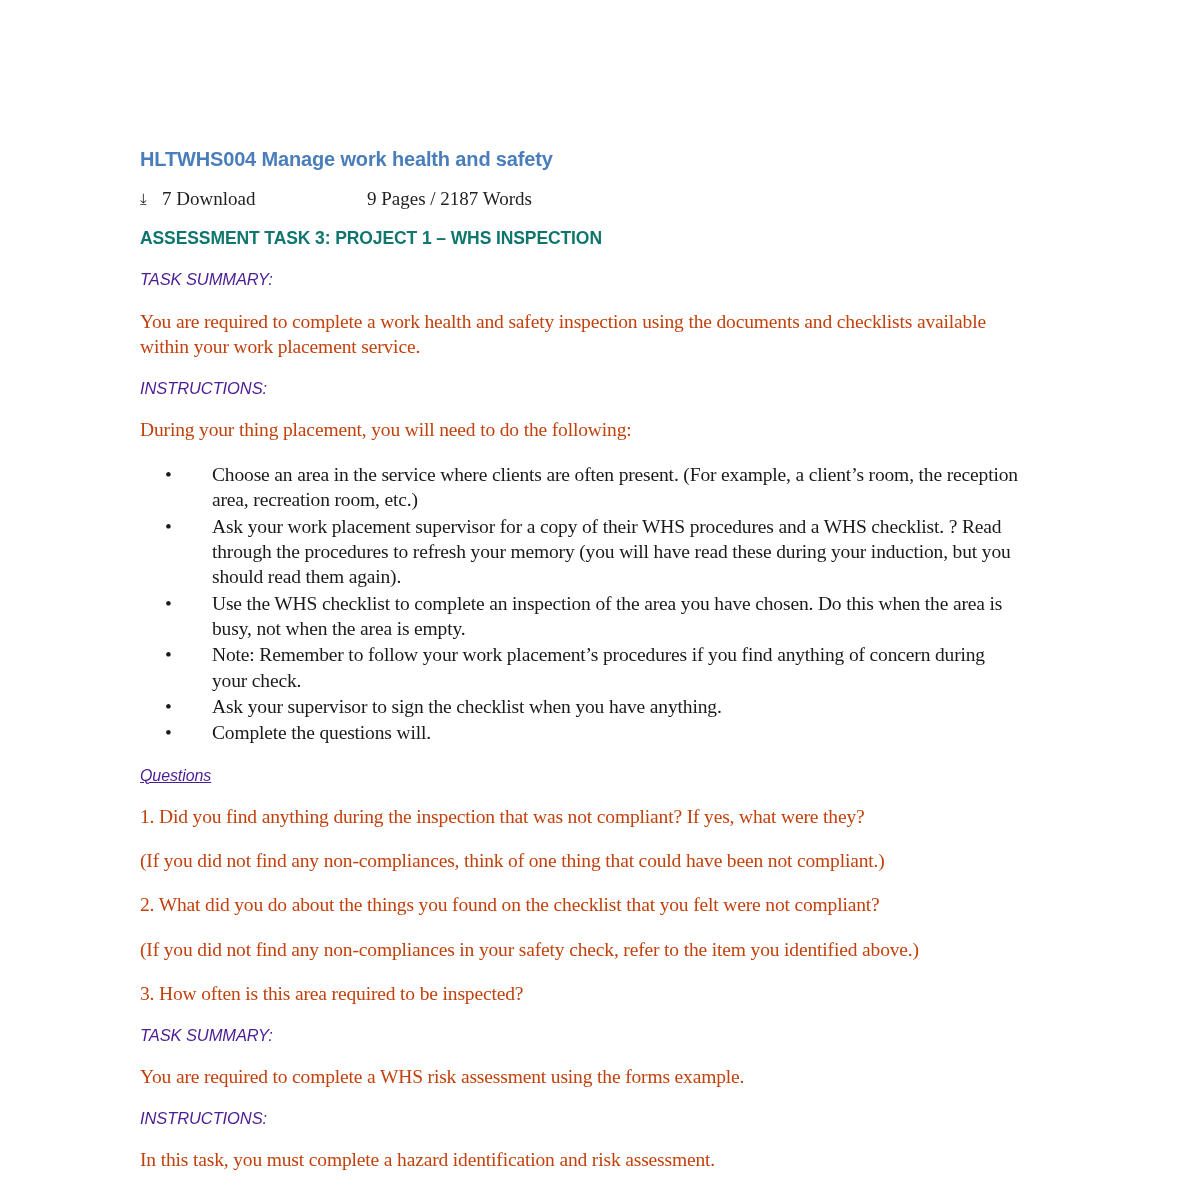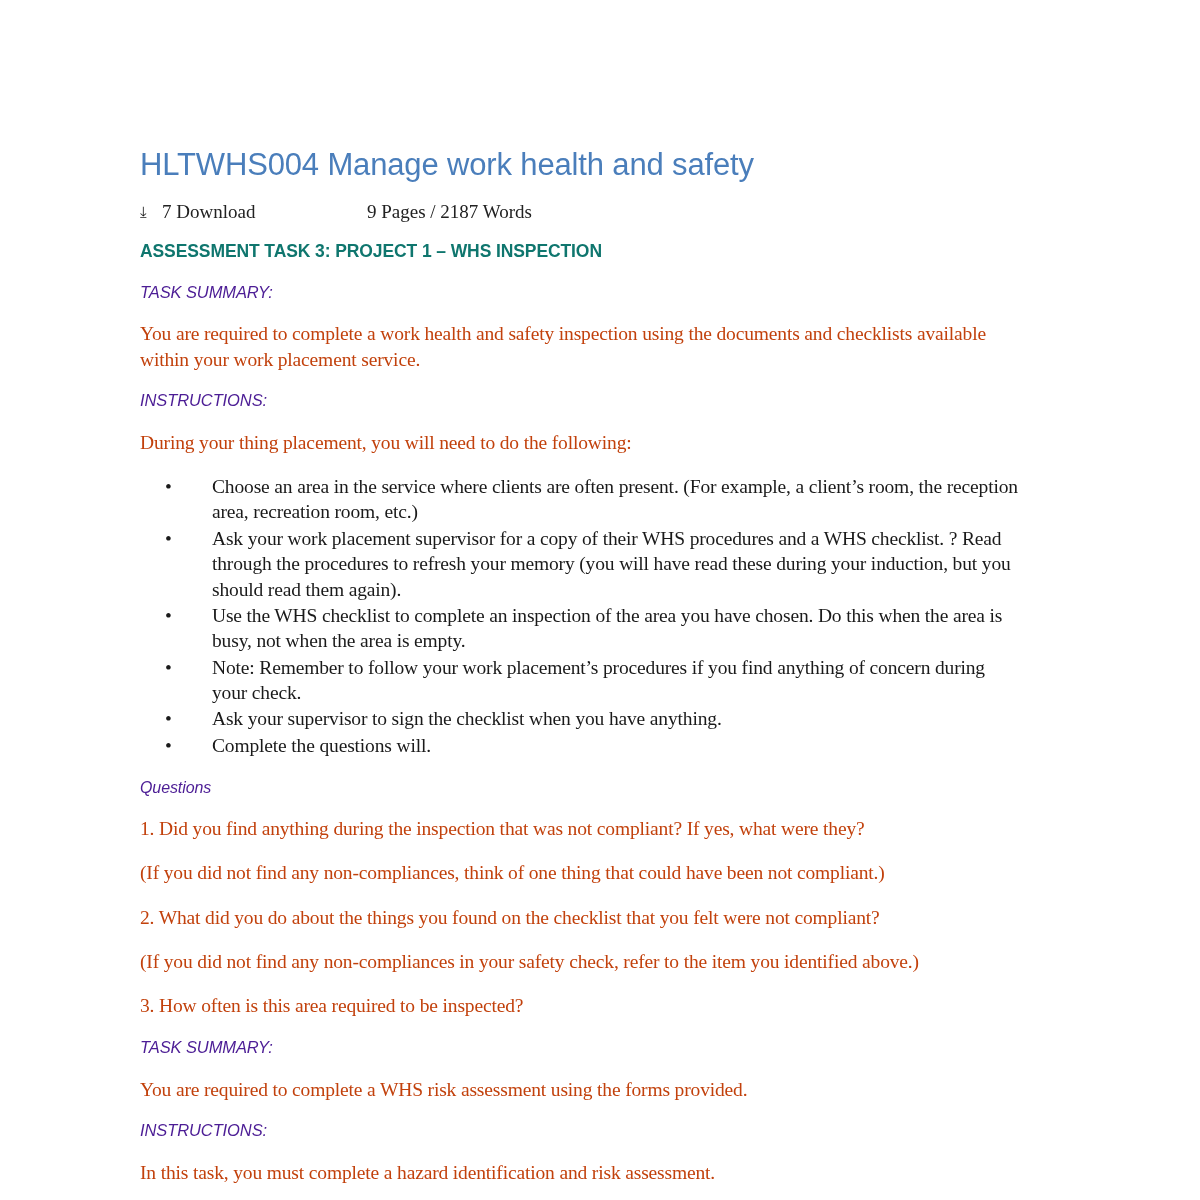--- a/index.html
+++ b/index.html
@@ -19,22 +19,22 @@
     position: relative;
     width: 1200px;
     height: 1200px;
     background: #ffffff;
     box-sizing: border-box;
     padding: 148px 178px 0 140px;
   }
 
   .doc-title {
     font-family: "Liberation Sans", "DejaVu Sans", sans-serif;
-    font-size: 31px;
-    font-weight: normal;
+    font-size: 20px;
+    font-weight: bold;
     color: #4a7ebb;
     letter-spacing: -0.15px;
     line-height: 1.12;
     margin: 0 0 18px 0;
   }
 
   .meta-row {
     display: flex;
     align-items: baseline;
     font-size: 19px;
@@ -77,20 +77,21 @@
     font-style: italic;
     font-weight: normal;
     color: #4c1d95;
     letter-spacing: -0.1px;
     line-height: 1.2;
     margin: 0 0 19px 0;
   }
 
   .sub-heading.mixed {
     font-size: 16px;
+    text-decoration: underline;
   }
 
   p.body {
     font-size: 19.5px;
     line-height: 1.30;
     margin: 0 0 19px 0;
     color: #c2410c;
     letter-spacing: -0.15px;
   }
 
@@ -172,19 +173,19 @@
 
   <p class="body">1. Did you find anything during the inspection that was not compliant? If yes, what were they?</p>
   <p class="body">(If you did not find any non-compliances, think of one thing that could have been not compliant.)</p>
   <p class="body">2. What did you do about the things you found on the checklist that you felt were not compliant?</p>
   <p class="body">(If you did not find any non-compliances in your safety check, refer to the item you identified above.)</p>
   <p class="body">3. How often is this area required to be inspected?</p>
 
 
   <h3 class="sub-heading">TASK SUMMARY:</h3>
 
-  <p class="body">You are required to complete a WHS risk assessment using the forms provided.</p>
+  <p class="body">You are required to complete a WHS risk assessment using the forms example.</p>
 
   <h3 class="sub-heading">INSTRUCTIONS:</h3>
 
   <p class="body">In this task, you must complete a hazard identification and risk assessment.</p>
 
 </div>
 
 </body></html>

